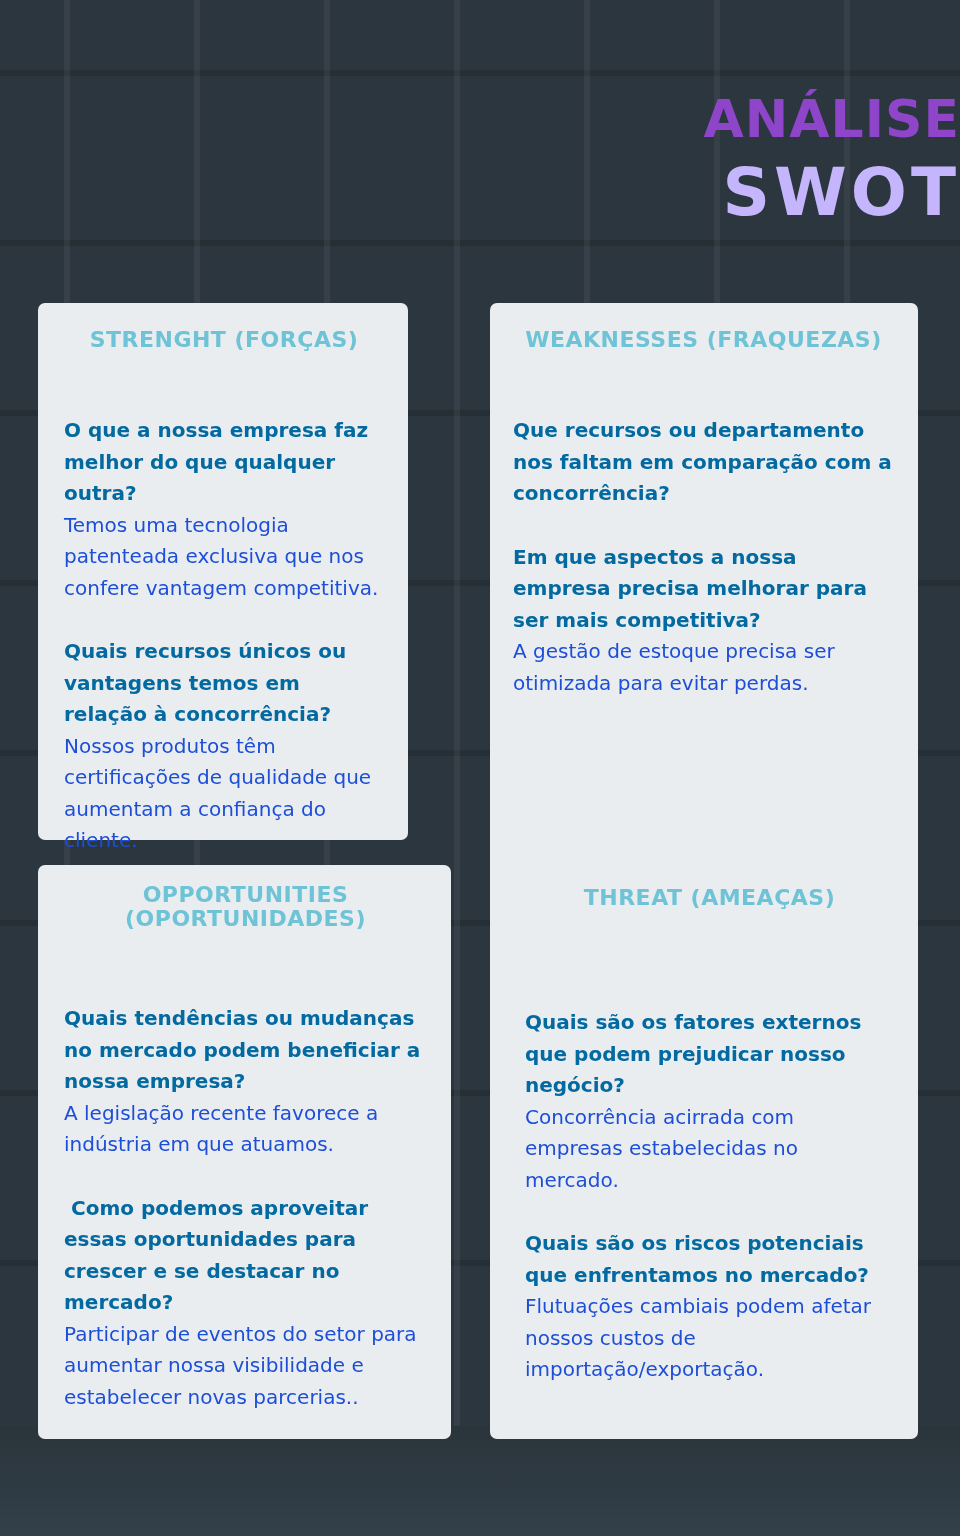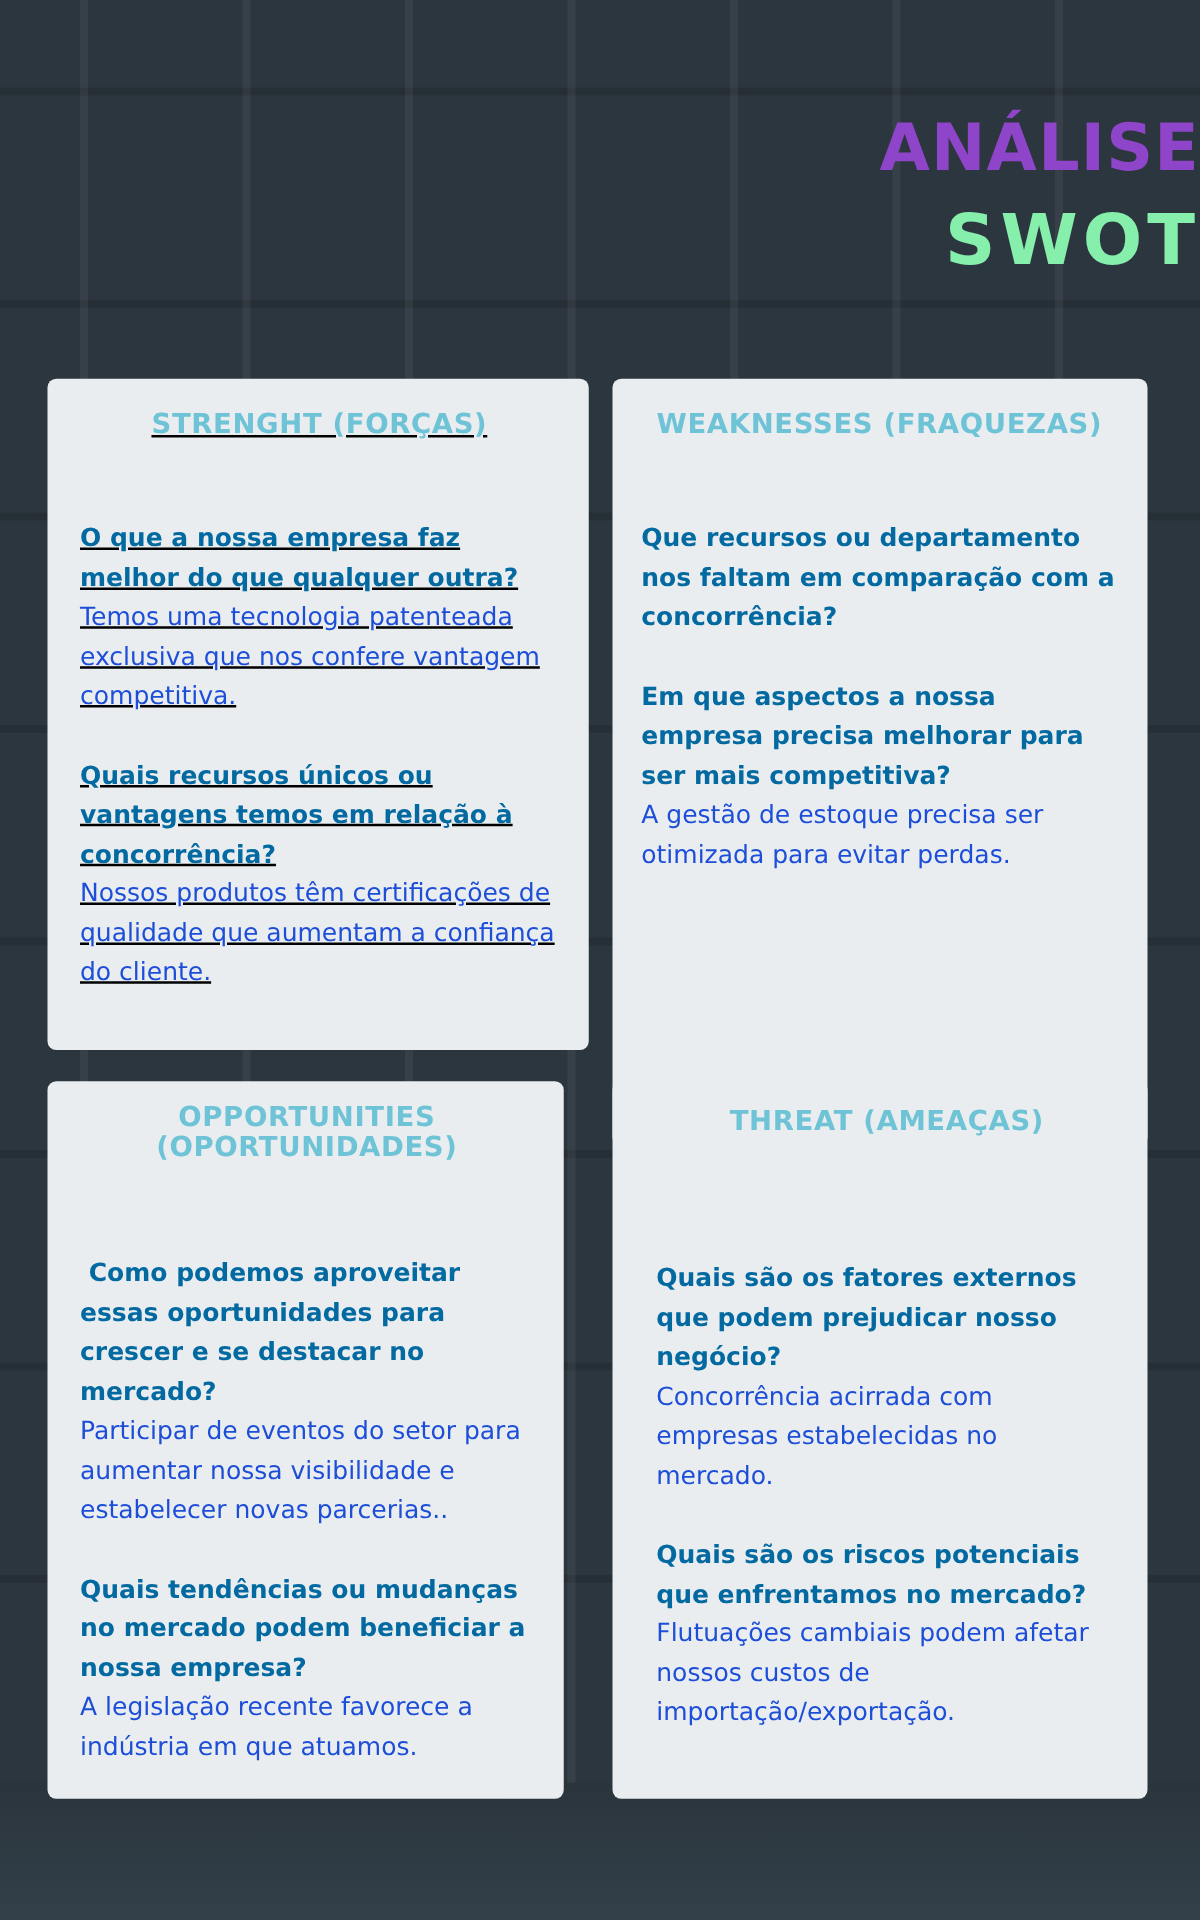--- a/index.html
+++ b/index.html
@@ -33,34 +33,34 @@
       font-weight: bold;
       font-size: 52px;
       letter-spacing: 1px;
       color: #8e45c9;
       line-height: 66px;
       margin-left: -8px;
     }
     .title-main {
       font-family: "DejaVu Sans", sans-serif;
       font-weight: bold;
-      font-size: 56px;
+      font-size: 66px;
       letter-spacing: 4px;
-      color: #86efac;
+      color: #c4b5fd;
       line-height: 90px;
       margin-top: -4px;
     }
     .card {
       position: absolute;
       background: #e9edf0;
       border-radius: 7px;
       box-sizing: border-box;
       padding: 0 24px 0 26px;
     }
-    .card.c1 { left: 38px;  top: 303px; width: 433px; height: 537px; text-decoration: underline; }
+    .card.c1 { left: 38px;  top: 303px; width: 370px; height: 537px; }
     .card.c2 { left: 490px; top: 303px; width: 428px; height: 614px; padding-left: 23px; }
     .card.c3 { left: 38px;  top: 865px; width: 413px; height: 574px; }
     .card.c4 { left: 490px; top: 865px; width: 428px; height: 574px; padding-left: 35px; }
     .card-title {
       text-align: center;
       font-family: "DejaVu Sans", sans-serif;
       font-weight: bold;
       font-size: 22px;
       letter-spacing: 0.5px;
       color: #6ec3d6;
@@ -126,26 +126,26 @@
     <div class="answer">A gestão de estoque precisa ser otimizada para evitar perdas.</div>
   </div>
 </div>
 
 <div class="card c3">
   <div class="card-title">
     <div>OPPORTUNITIES</div>
     <div>(OPORTUNIDADES)</div>
   </div>
   <div class="qa">
+    <div class="question">Quais tendências ou mudanças no mercado podem beneficiar a nossa empresa?</div>
+    <div class="answer">A legislação recente favorece a indústria em que atuamos.</div>
+  </div>
+  <div class="qa">
     <div class="question" style="white-space: pre-wrap;"> Como podemos aproveitar essas oportunidades para crescer e se destacar no mercado?</div>
     <div class="answer">Participar de eventos do setor para aumentar nossa visibilidade e estabelecer novas parcerias..</div>
-  </div>
-  <div class="qa">
-    <div class="question">Quais tendências ou mudanças no mercado podem beneficiar a nossa empresa?</div>
-    <div class="answer">A legislação recente favorece a indústria em que atuamos.</div>
   </div>
 </div>
 
 <div class="card c4">
   <div class="card-title">THREAT (AMEAÇAS)</div>
   <div class="qa">
     <div class="question">Quais são os fatores externos que podem prejudicar nosso negócio?</div>
     <div class="answer">Concorrência acirrada com empresas estabelecidas no mercado.</div>
   </div>
   <div class="qa">

